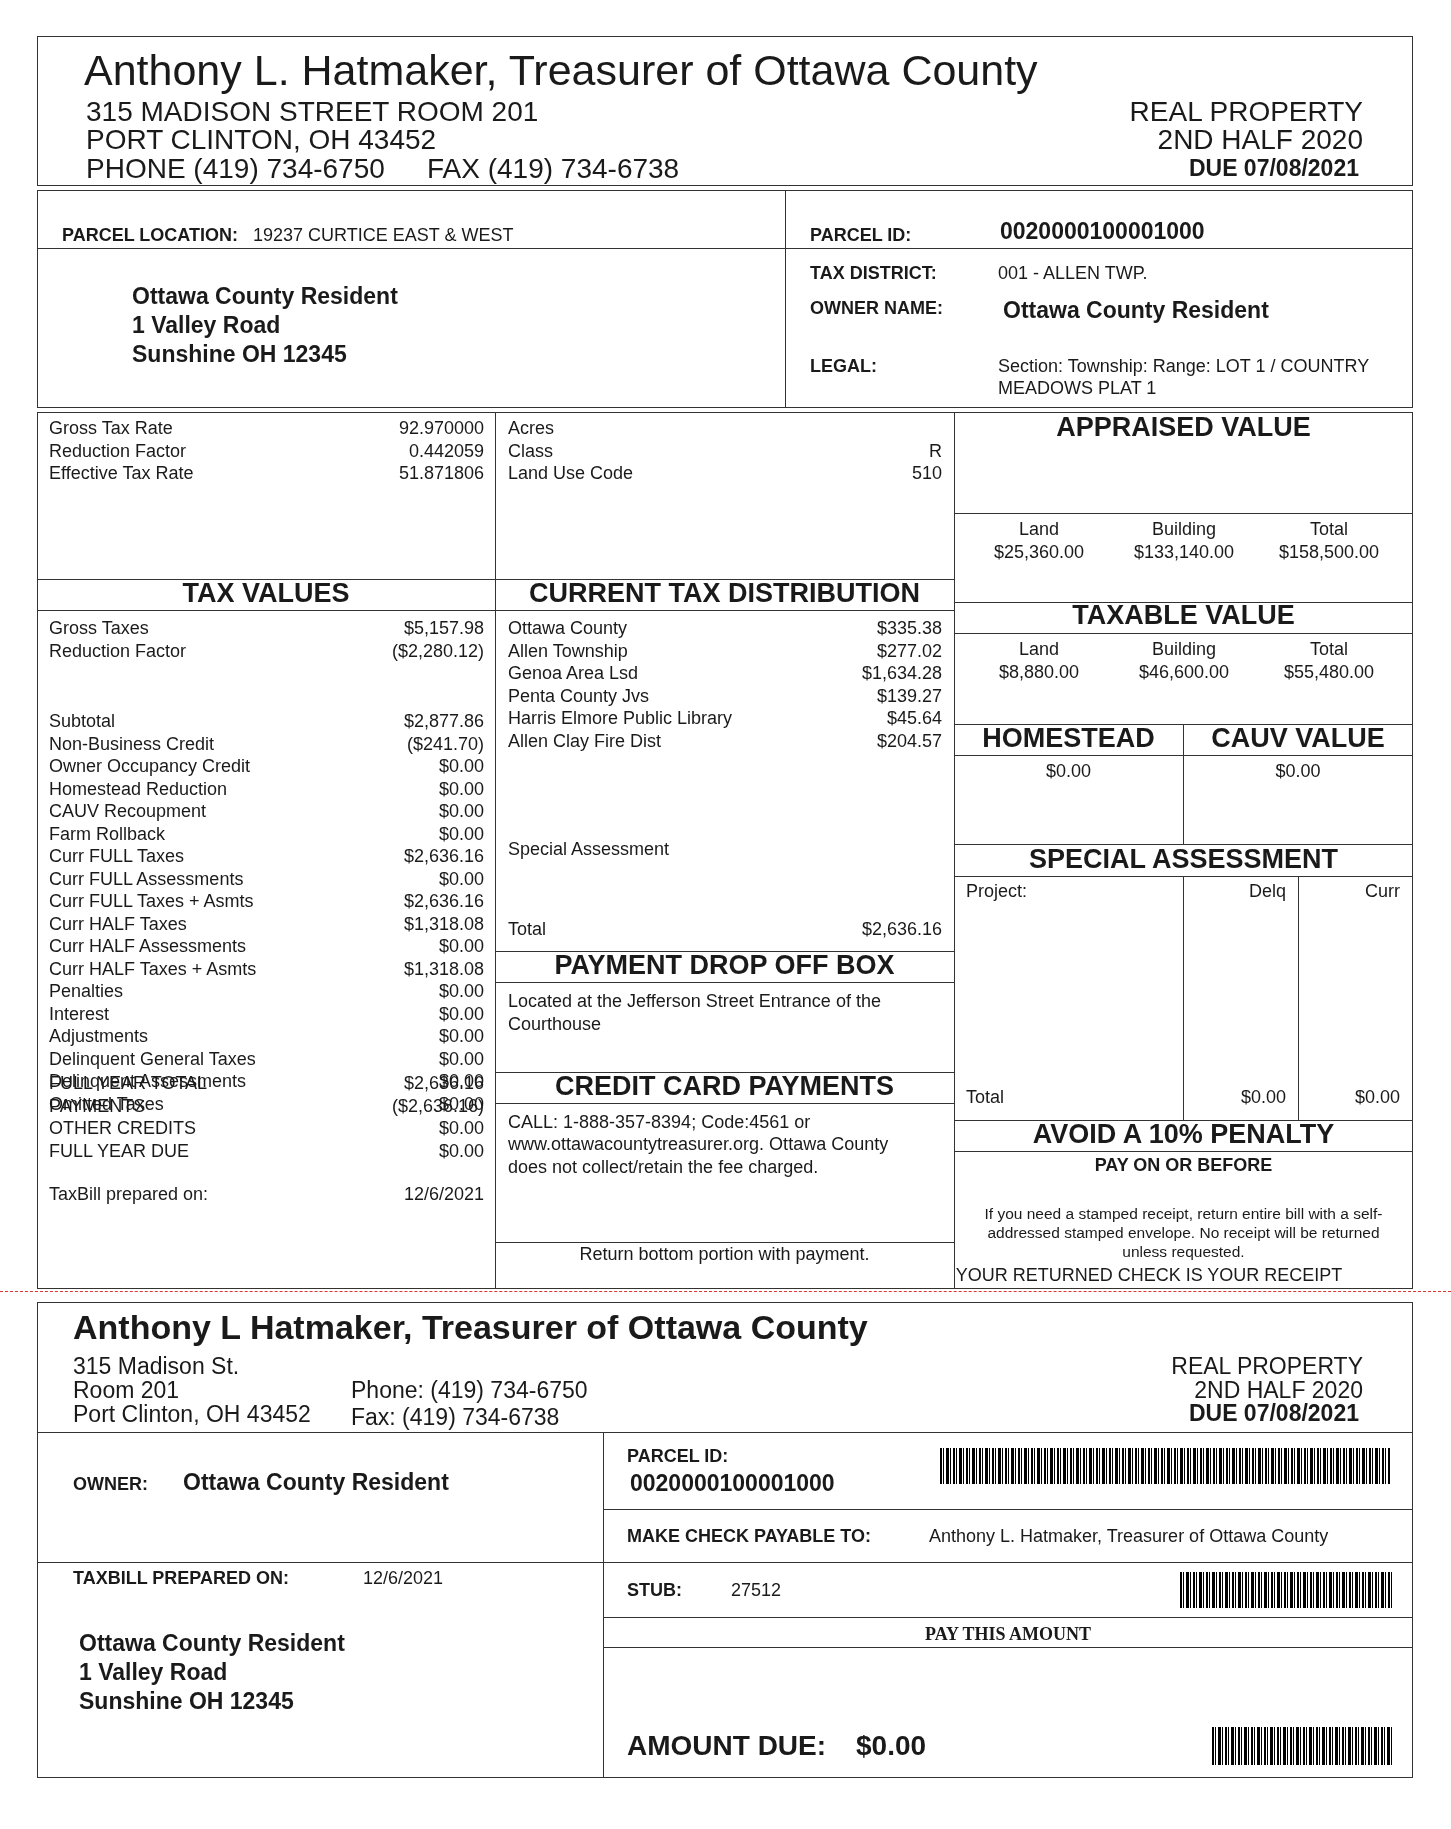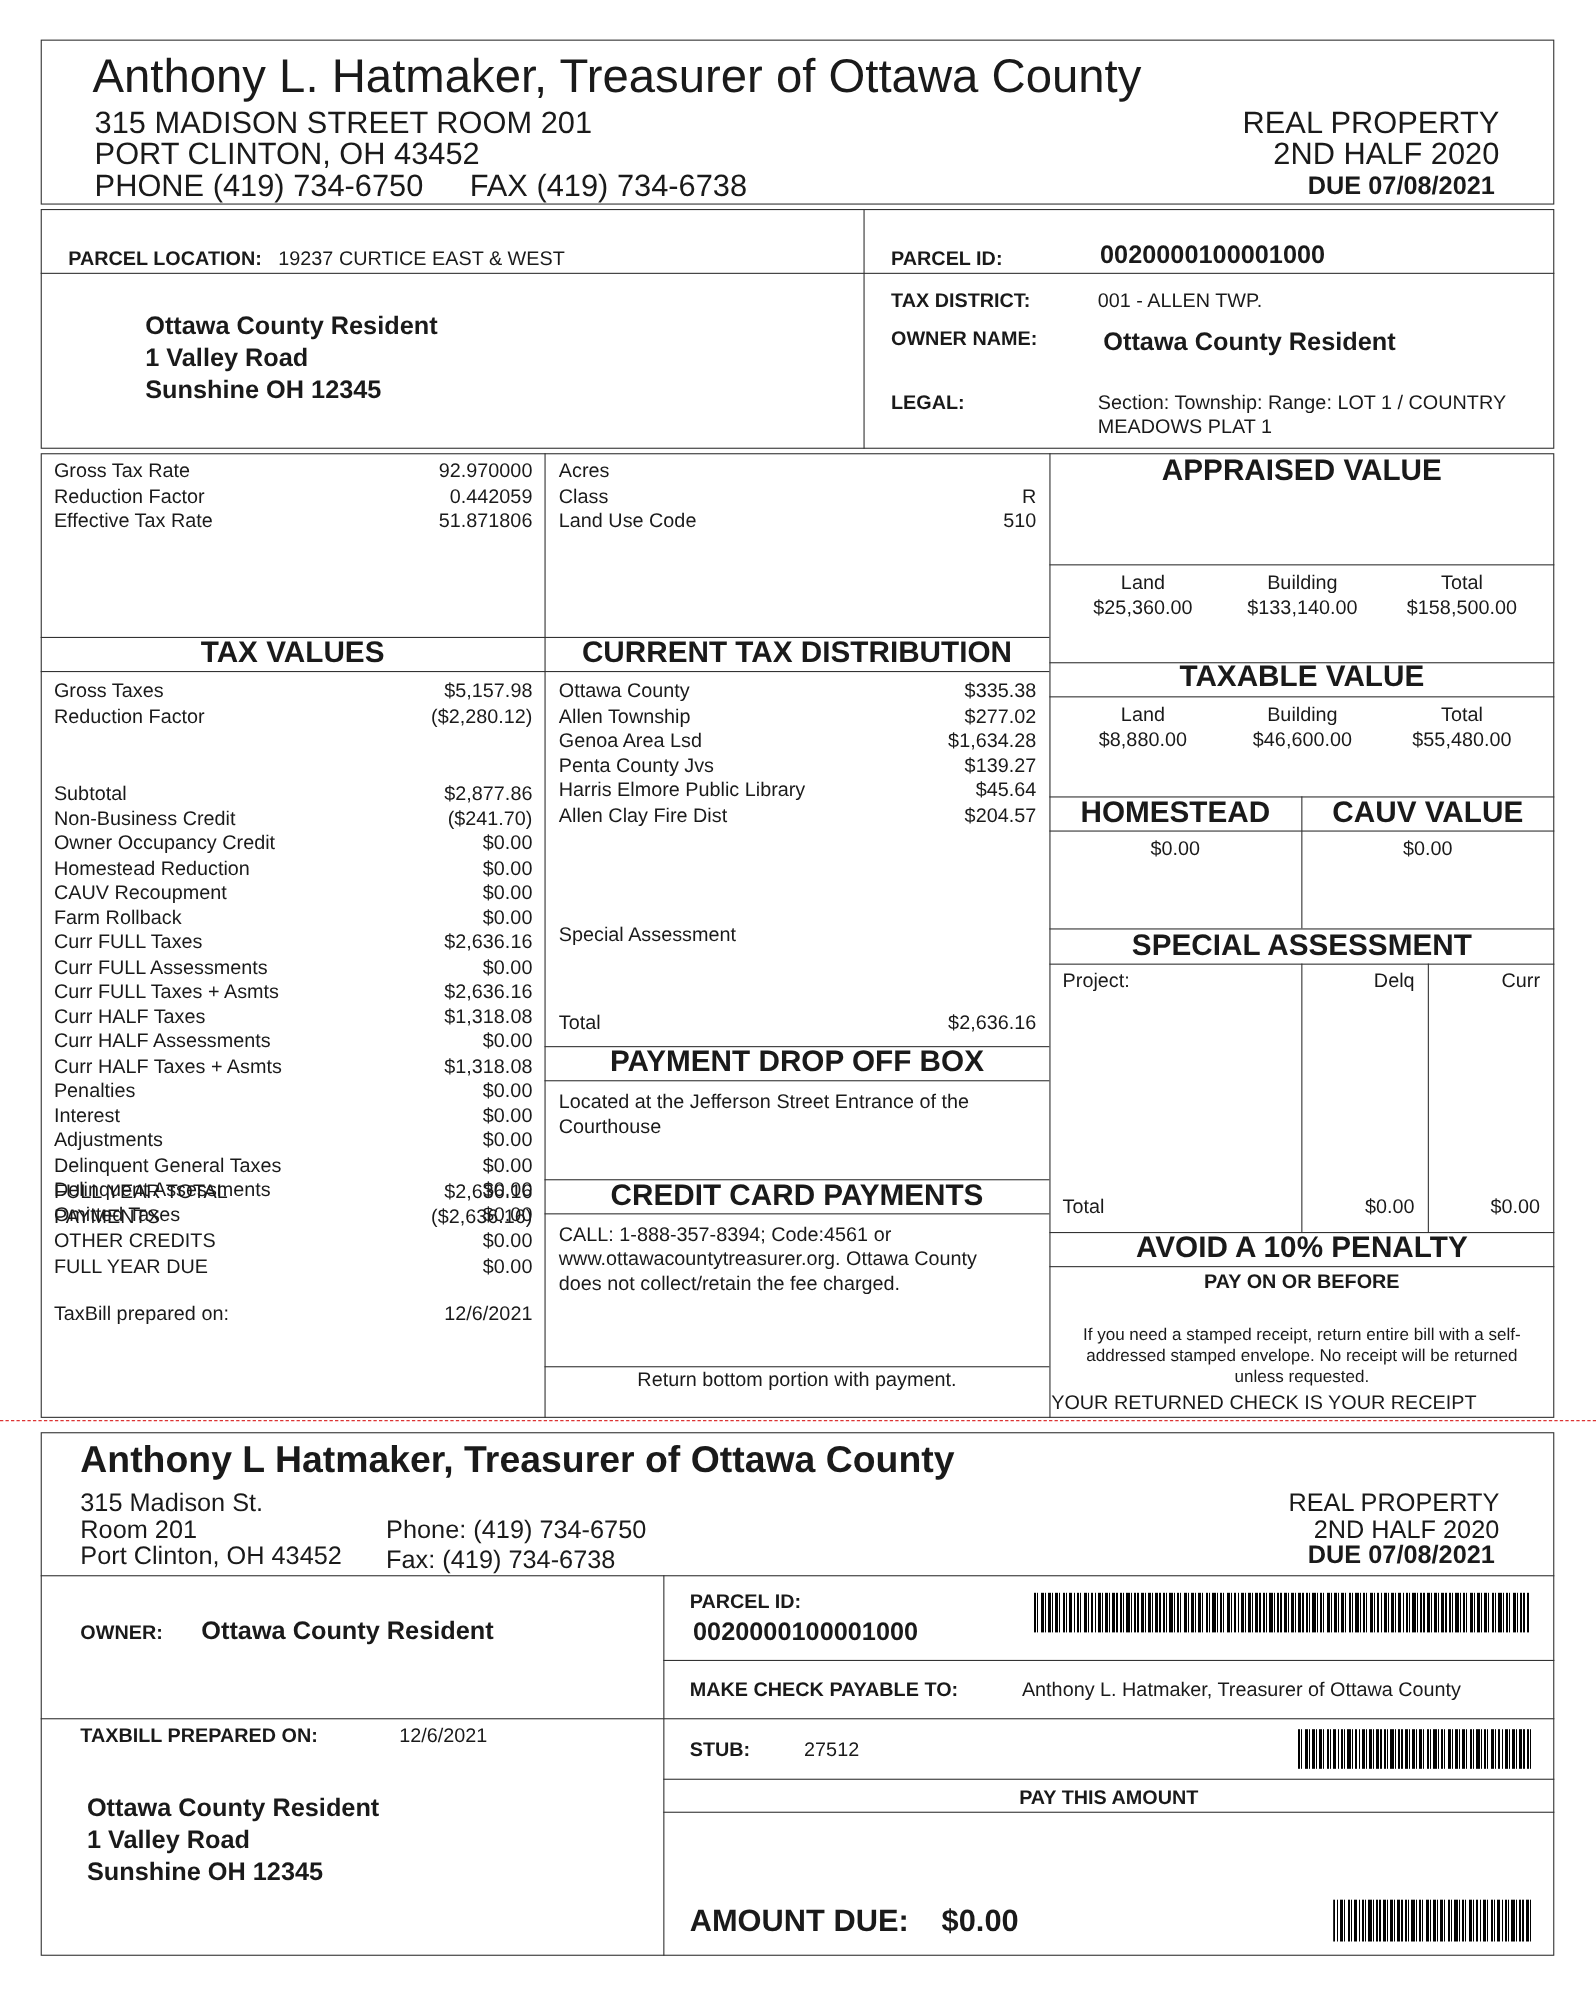--- a/index.html
+++ b/index.html
@@ -343,21 +343,21 @@
 <div class="abs b" style="left:627px;top:1526px;font-size:18px;">MAKE CHECK PAYABLE TO:</div>
 <div class="abs" style="left:929px;top:1526px;font-size:18px;">Anthony L. Hatmaker, Treasurer of Ottawa County</div>
 
 <div class="abs b" style="left:73px;top:1568px;font-size:18px;">TAXBILL PREPARED ON:</div>
 <div class="abs" style="left:363px;top:1568px;font-size:18px;">12/6/2021</div>
 
 <div class="abs b" style="left:627px;top:1580px;font-size:18px;">STUB:</div>
 <div class="abs" style="left:711px;top:1580px;font-size:18px;margin-left:20px;">27512</div>
 <div class="barcode" style="left:1180px;top:1572px;width:213px;height:36px;"></div>
 
-<div class="abs b" style="left:603px;top:1624px;width:810px;text-align:center;font-size:18px;">PAY THIS AMOUNT</div>
+<div class="abs b" style="left:603px;top:1624px;width:810px;text-align:center;font-size:18px;font-family:Liberation Serif, serif;">PAY THIS AMOUNT</div>
 
 <div class="abs b" style="left:79px;top:1630px;font-size:23px;">Ottawa County Resident</div>
 <div class="abs b" style="left:79px;top:1659px;font-size:23px;">1 Valley Road</div>
 <div class="abs b" style="left:79px;top:1688px;font-size:23px;">Sunshine OH 12345</div>
 
 <div class="abs b" style="left:627px;top:1730px;font-size:28px;">AMOUNT DUE:</div>
 <div class="abs b" style="left:856px;top:1730px;font-size:28px;">$0.00</div>
 <div class="barcode" style="left:1212px;top:1727px;width:180px;height:38px;"></div>
 
 </body></html>

